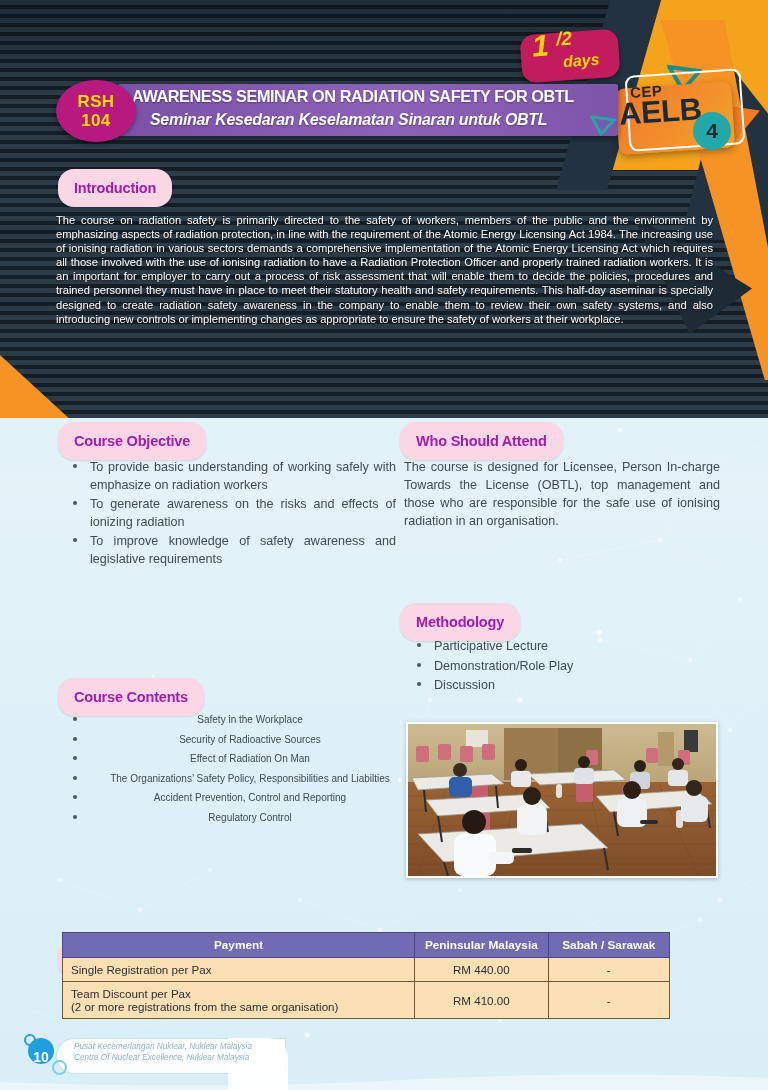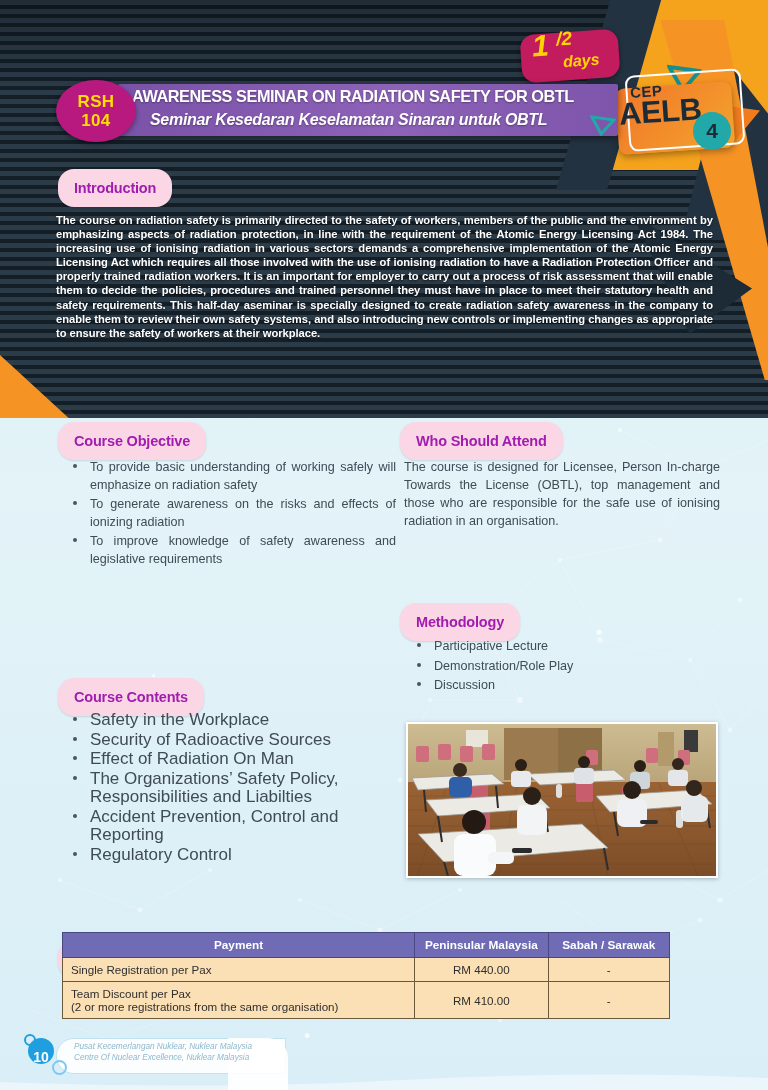--- a/index.html
+++ b/index.html
@@ -145,40 +145,40 @@
   .pill{
     position:absolute;background:#fbd7e6;border-radius:16px;
     display:flex;align-items:center;padding:12px 16px;height:14px;
     color:#a21caf;font-weight:bold;font-size:14.5px;letter-spacing:-.2px;
     box-shadow:0 1px 2px rgba(0,0,0,.12);
   }
 
   
   .intro{
     position:absolute;left:56px;top:213px;width:657px;
-    color:#ffffff;font-weight:bold;font-size:11.2px;line-height:14.1px;
+    color:#ffffff;font-weight:normal;font-size:11.2px;line-height:14.1px;
     text-align:justify;letter-spacing:-.05px;
     text-shadow:0 1px 2px rgba(0,0,0,.6);
   }
 
   ul.b{margin:0;padding:0;list-style:none;}
   ul.b li{position:relative;padding-left:30px;margin-bottom:1px;}
   ul.b li:before{
     content:"";position:absolute;left:13px;top:6px;width:4px;height:4px;
     border-radius:50%;background:#4a5560;
   }
 
   .col-objective{position:absolute;left:60px;top:458px;width:336px;
     color:#3f4b55;font-size:12.6px;line-height:18px;text-align:justify;}
   .col-attend{position:absolute;left:404px;top:458px;width:316px;
     color:#3f4b55;font-size:12.6px;line-height:18px;text-align:justify;}
   .col-method{position:absolute;left:404px;top:637px;width:320px;
     color:#3f4b55;font-size:12.6px;line-height:18.5px;}
   .col-contents{position:absolute;left:60px;top:711px;width:350px;
-    color:#3f4b55;font-size:17px;line-height:18.5px;}
+    color:#3f4b55;font-size:10px;line-height:18.5px;text-align:center;}
 
   
   .photo{
     position:absolute;left:406px;top:722px;width:308px;height:152px;
     border:2px solid #ffffff;box-shadow:0 1px 4px rgba(0,0,0,.25);
     overflow:hidden;background:#c8bba6;
   }
 
   
   .inv-table{
@@ -312,21 +312,21 @@
 <div class="pill" style="left:58px;top:169px;">
   <span>Introduction</span>
 </div>
 <div class="intro">The course on radiation safety is primarily directed to the safety of workers, members of the public and the environment by emphasizing aspects of radiation protection, in line with the requirement of the Atomic Energy Licensing Act 1984. The increasing use of ionising radiation in various sectors demands a comprehensive implementation of the Atomic Energy Licensing Act which requires all those involved with the use of ionising radiation to have a Radiation Protection Officer and properly trained radiation workers. It is an important for employer to carry out a process of risk assessment that will enable them to decide the policies, procedures and trained personnel they must have in place to meet their statutory health and safety requirements. This half-day aseminar is specially designed to create radiation safety awareness in the company to enable them to review their own safety systems, and also introducing new controls or implementing changes as appropriate to ensure the safety of workers at their workplace.</div>
 
 <div class="pill" style="left:58px;top:422px;">
   <span>Course Objective</span>
 </div>
 <div class="col-objective">
   <ul class="b">
-    <li>To provide basic understanding of working safely will emphasize on radiation safety</li>
+    <li>To provide basic understanding of working safely with emphasize on radiation workers</li>
     <li>To generate awareness on the risks and effects of ionizing radiation</li>
     <li>To improve knowledge of safety awareness and legislative requirements</li>
   </ul>
 </div>
 
 <div class="pill" style="left:400px;top:422px;">
   <span>Who Should Attend</span>
 </div>
 <div class="col-attend">The course is designed for Licensee, Person In-charge Towards the License (OBTL), top management and those who are responsible for the safe use of ionising radiation in an organisation.</div>
 

